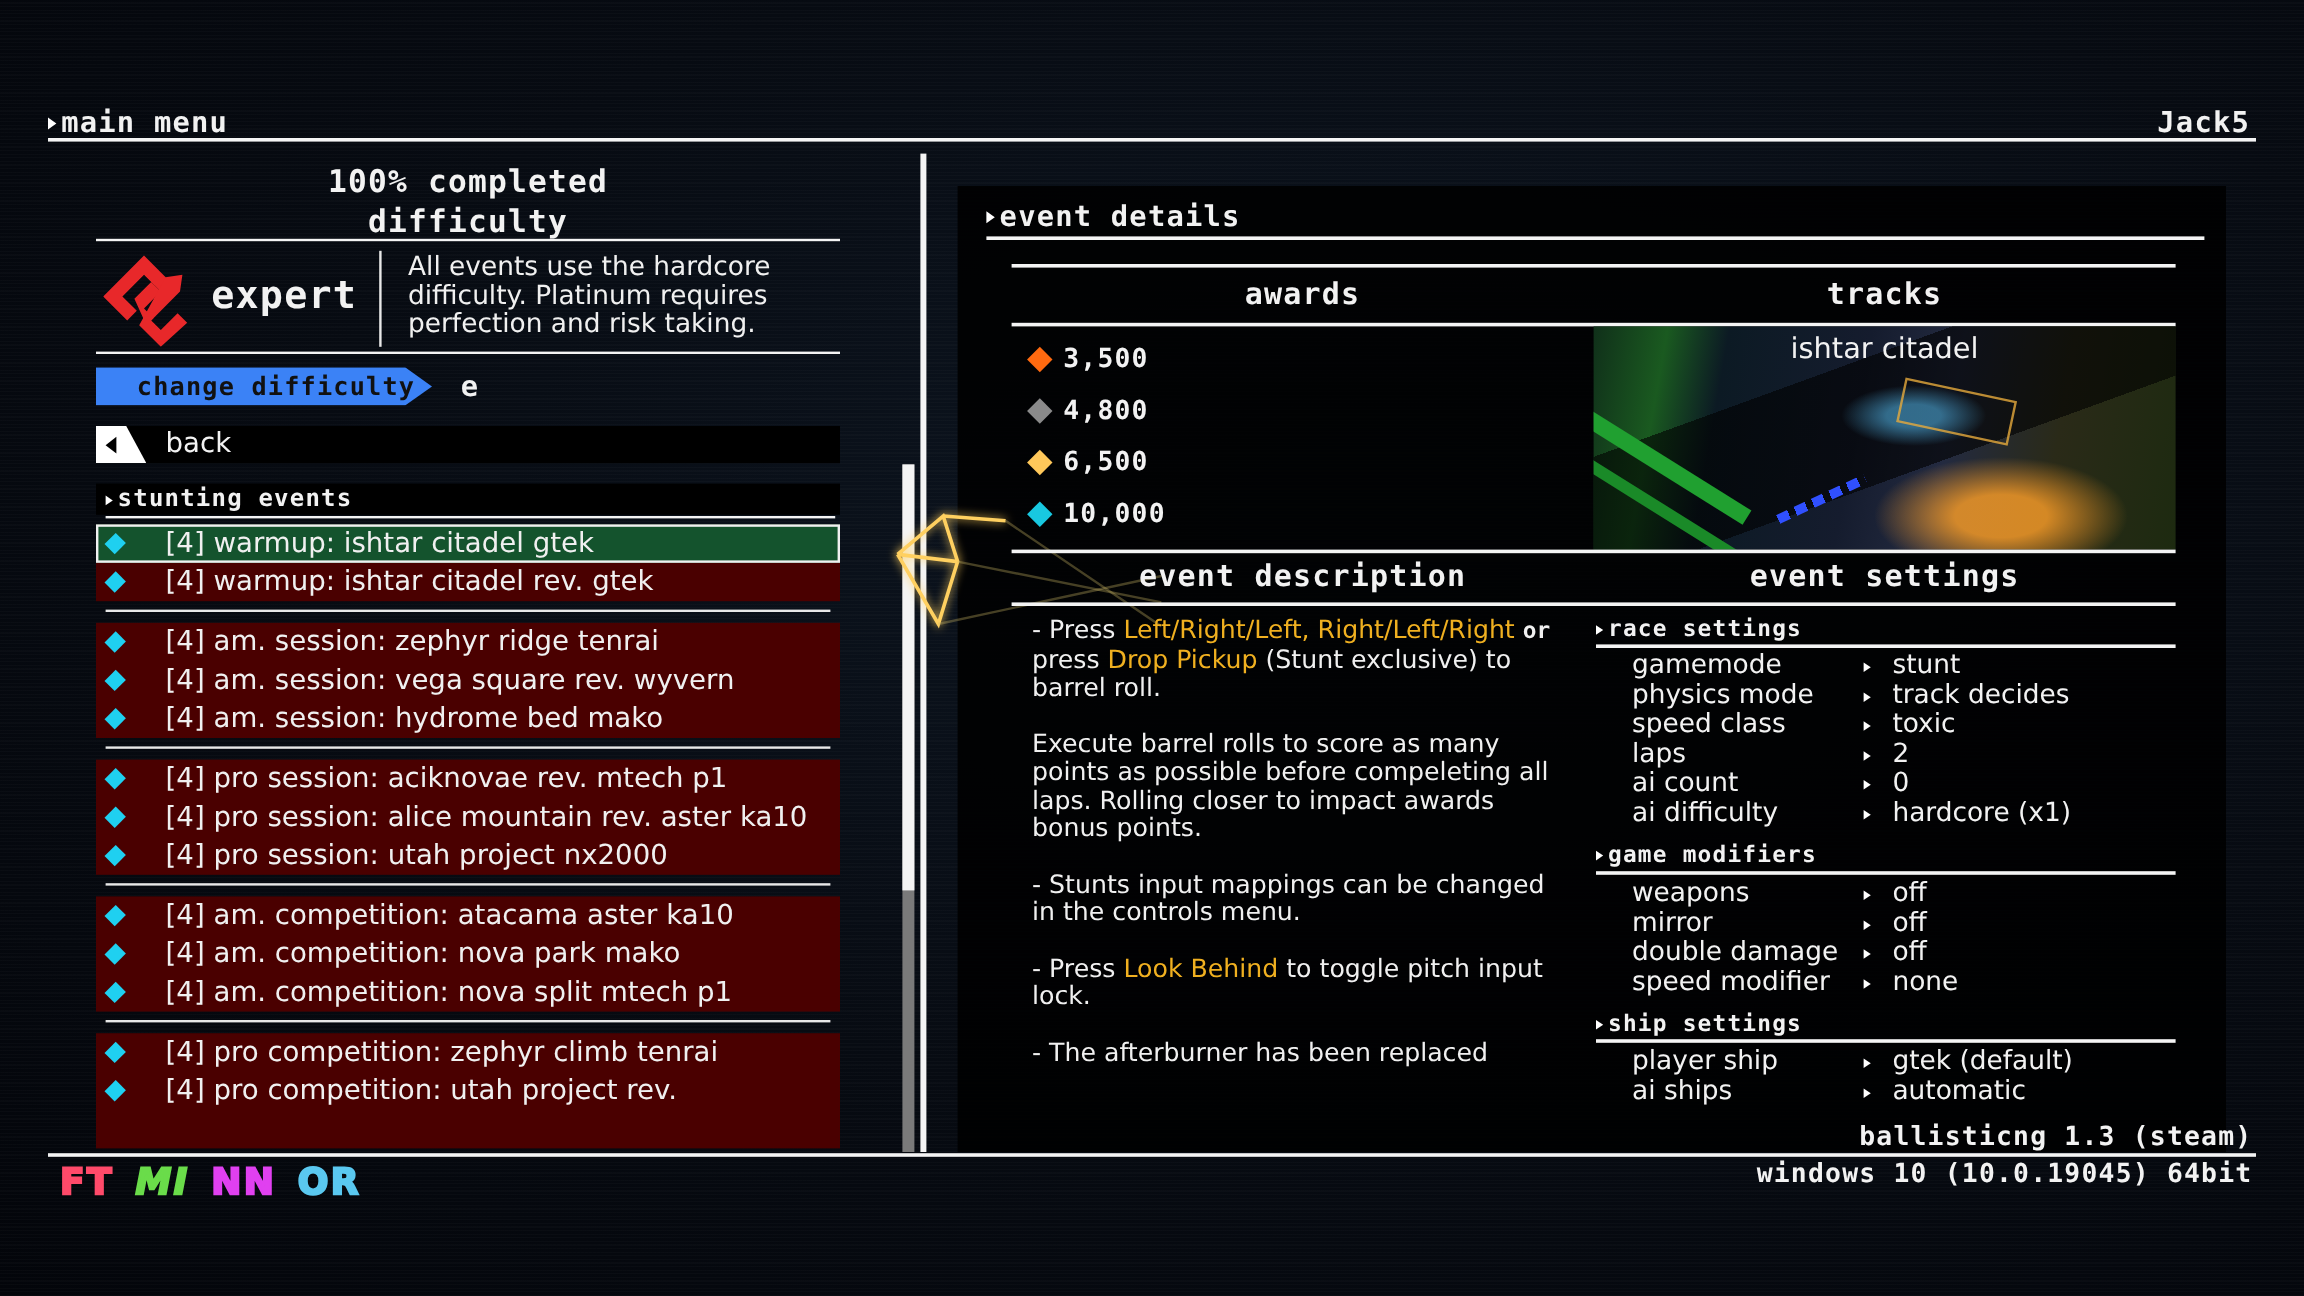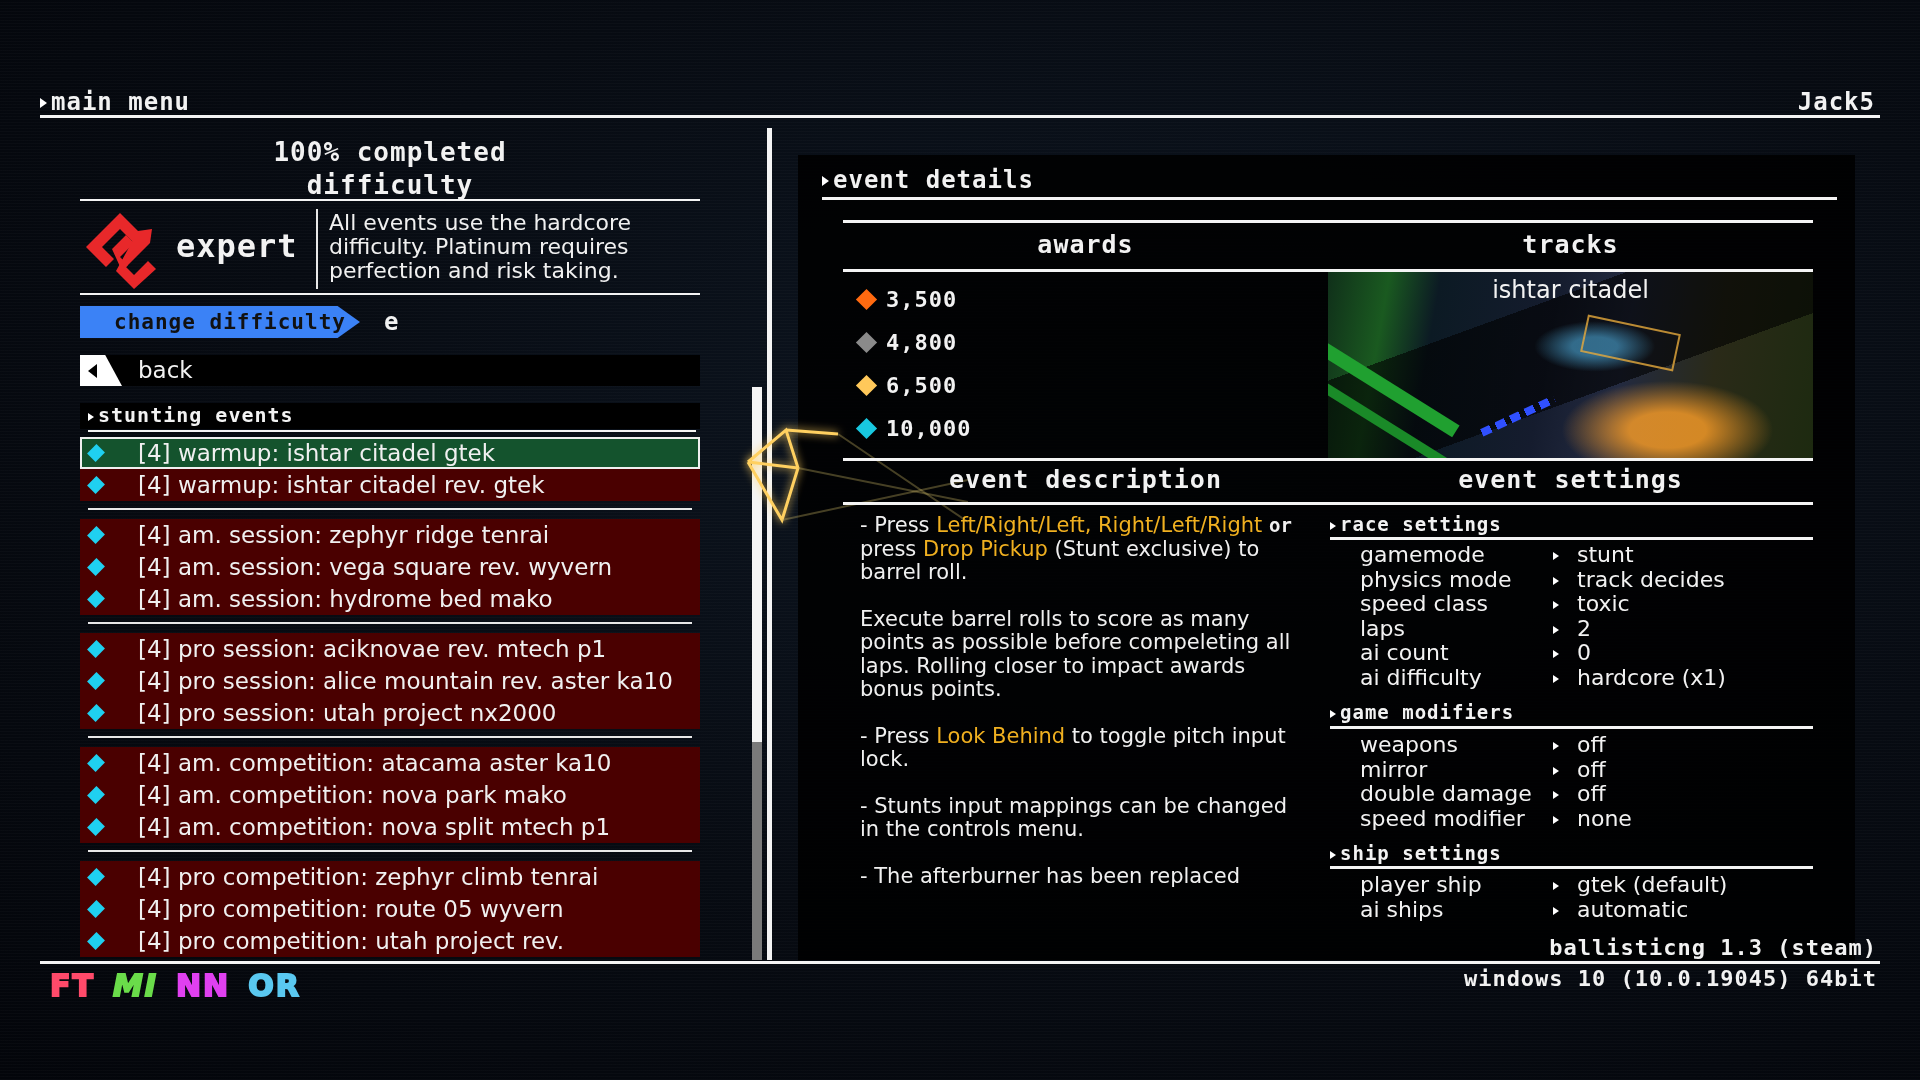--- a/index.html
+++ b/index.html
@@ -26,21 +26,21 @@
   
   #main-menu { left: 40px; top: 88px; font-size: 24px; }
   #user-name { right: 45px; top: 88px; font-size: 24px; }
 
   
   #completed { left: 80px; width: 620px; top: 136px; text-align: center; font-size: 26px; line-height: 33px; }
   #expert-block { left: 80px; top: 205px; width: 620px; height: 88px; }
   #expert-logo { position: absolute; left: 6px; top: 4px; width: 80px; height: 80px; }
   #expert-label { position: absolute; left: 96px; top: 22px; font-size: 32px; }
   #expert-sep { position: absolute; left: 236px; top: 4px; width: 2px; height: 80px; background: #e8e8e8; }
-  #expert-desc { position: absolute; left: 249px; top: 6px; font-size: 22px; line-height: 24px; color: #f0f0f0; width: 370px; }
+  #expert-desc { position: absolute; left: 260px; top: 6px; font-size: 22px; line-height: 24px; color: #f0f0f0; width: 370px; }
 
   #change-diff {
     left: 80px; top: 306px; height: 32px; width: 280px;
     background: #3b82f6; color: #111; font-size: 21px; line-height: 32px; padding-left: 34px;
     clip-path: polygon(0 0, 92% 0, 100% 50%, 92% 100%, 0 100%);
   }
   #diff-key { left: 384px; top: 306px; font-size: 24px; line-height: 32px; }
 
   #back-row { left: 80px; top: 355px; width: 620px; height: 31px; background: #000; }
   #back-icon {
@@ -221,24 +221,20 @@
     <div class="row">
         <span class="dia"></span>
         <span class="lbl">[4] am. competition: nova split mtech p1</span>
       </div>
   </div>
   <div class="group-sep"></div>
   <div class="group" style="height:96px;overflow:hidden;">
     <div class="row">
         <span class="dia"></span>
         <span class="lbl">[4] pro competition: zephyr climb tenrai</span>
-      </div>
-    <div class="row">
-        <span class="dia"></span>
-        <span class="lbl">[4] pro competition: route 05 wyvern</span>
       </div>
     <div class="row">
         <span class="dia"></span>
         <span class="lbl">[4] pro competition: utah project rev.</span>
       </div>
   </div>
 </div>
 
 <div id="scroll-track" class="abs"></div>
 <div id="scroll-thumb" class="abs"></div>
@@ -306,22 +302,22 @@
 </div>
 
 <div class="hline" style="left:843px;top:458px;width:970px;"></div>
 <div class="col-head pix" style="left:843px;width:485px;top:465px;">event description</div>
 <div class="col-head pix" style="left:1328px;width:485px;top:465px;">event settings</div>
 <div class="hline" style="left:843px;top:502px;width:970px;"></div>
 
 <div id="desc-text" class="abs">
   <p><span>- Press </span><span class="hl">Left/Right/Left, Right/Left/Right</span> <span class="kw">or</span><span> press </span><span class="hl">Drop Pickup</span><span> (Stunt exclusive) to barrel roll.</span></p>
   <p>Execute barrel rolls to score as many points as possible before compeleting all laps. Rolling closer to impact awards bonus points.</p>
+  <p>- Stunts input mappings can be changed in the controls menu.</p>
   <p><span>- Press </span><span class="hl">Look Behind</span><span> to toggle pitch input lock.</span></p>
-  <p>- Stunts input mappings can be changed in the controls menu.</p>
   <p>- The afterburner has been replaced</p>
 </div>
 
 <div class="set-head pix" style="top:513px;"><span class="tri" style="border-top-width:4px;border-bottom-width:4px;border-left-width:6px;"></span><span>race settings</span></div>
 <div class="set-line" style="top:537px;"></div>
 <div class="set-table" style="top:543px;">
   <div class="set-row">
       <span class="k">gamemode</span>
       <span class="arrow"></span>
       <span>stunt</span>

